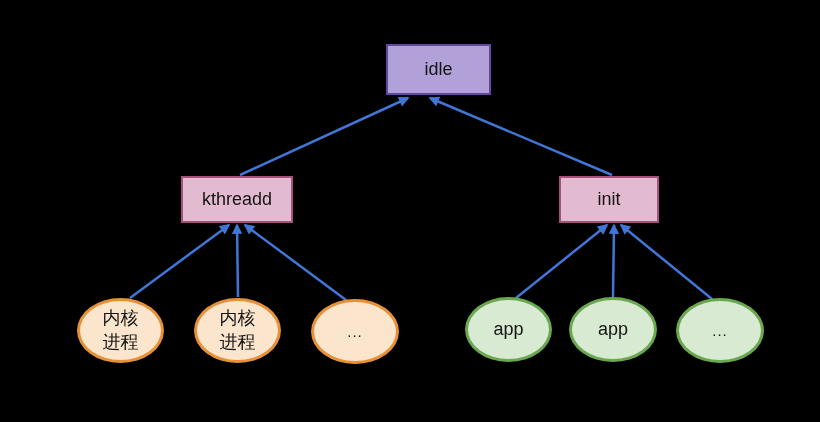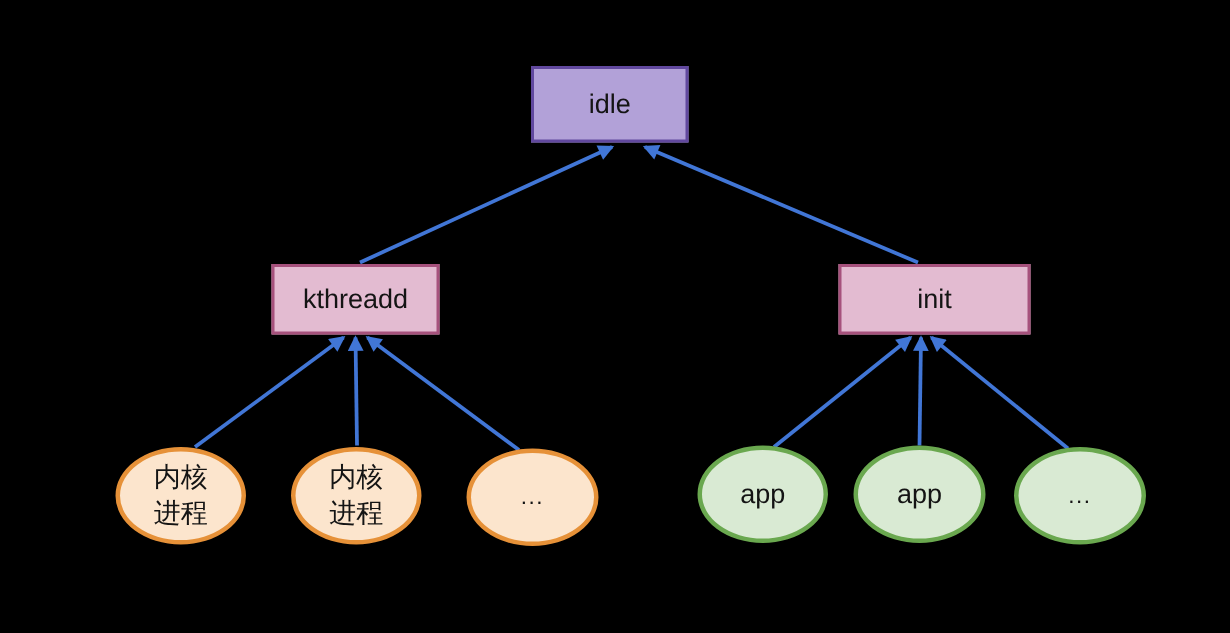--- a/index.html
+++ b/index.html
@@ -39,23 +39,23 @@
     border-radius: 50%;
     font-size: 18px;
     text-align: center;
   }
   .ellipse.orange { background: var(--kernel-fill, #fce5cd); border-color: var(--kernel-border, #e69138); }
   .ellipse.green  { background: var(--app-fill, #d9ead3); border-color: var(--app-border, #6aa84f); }
   .ellipse .label { white-space: pre-line; line-height: 1.3; }
   .dots { font-size: 15px; letter-spacing: 1px; }
 
   
-  #node-idle      { left: 354px; top: 44px;  width: 105px; height: 51px; }
+  #node-idle      { left: 386px; top: 44px;  width: 105px; height: 51px; }
   #node-kthreadd  { left: 181px; top: 176px; width: 112px; height: 47px; }
-  #node-init      { left: 559px; top: 176px; width: 128px; height: 47px; }
+  #node-init      { left: 559px; top: 176px; width: 100px; height: 47px; }
   #node-kproc1    { left: 77px;  top: 298px; width: 87px;  height: 65px; }
   #node-kproc2    { left: 194px; top: 298px; width: 87px;  height: 65px; }
   #node-kmore     { left: 311px; top: 299px; width: 88px;  height: 65px; }
   #node-app1      { left: 465px; top: 297px; width: 87px;  height: 65px; }
   #node-app2      { left: 569px; top: 297px; width: 88px;  height: 65px; }
   #node-amore     { left: 676px; top: 298px; width: 88px;  height: 65px; }
 </style>
 </head>
 <body>
 

